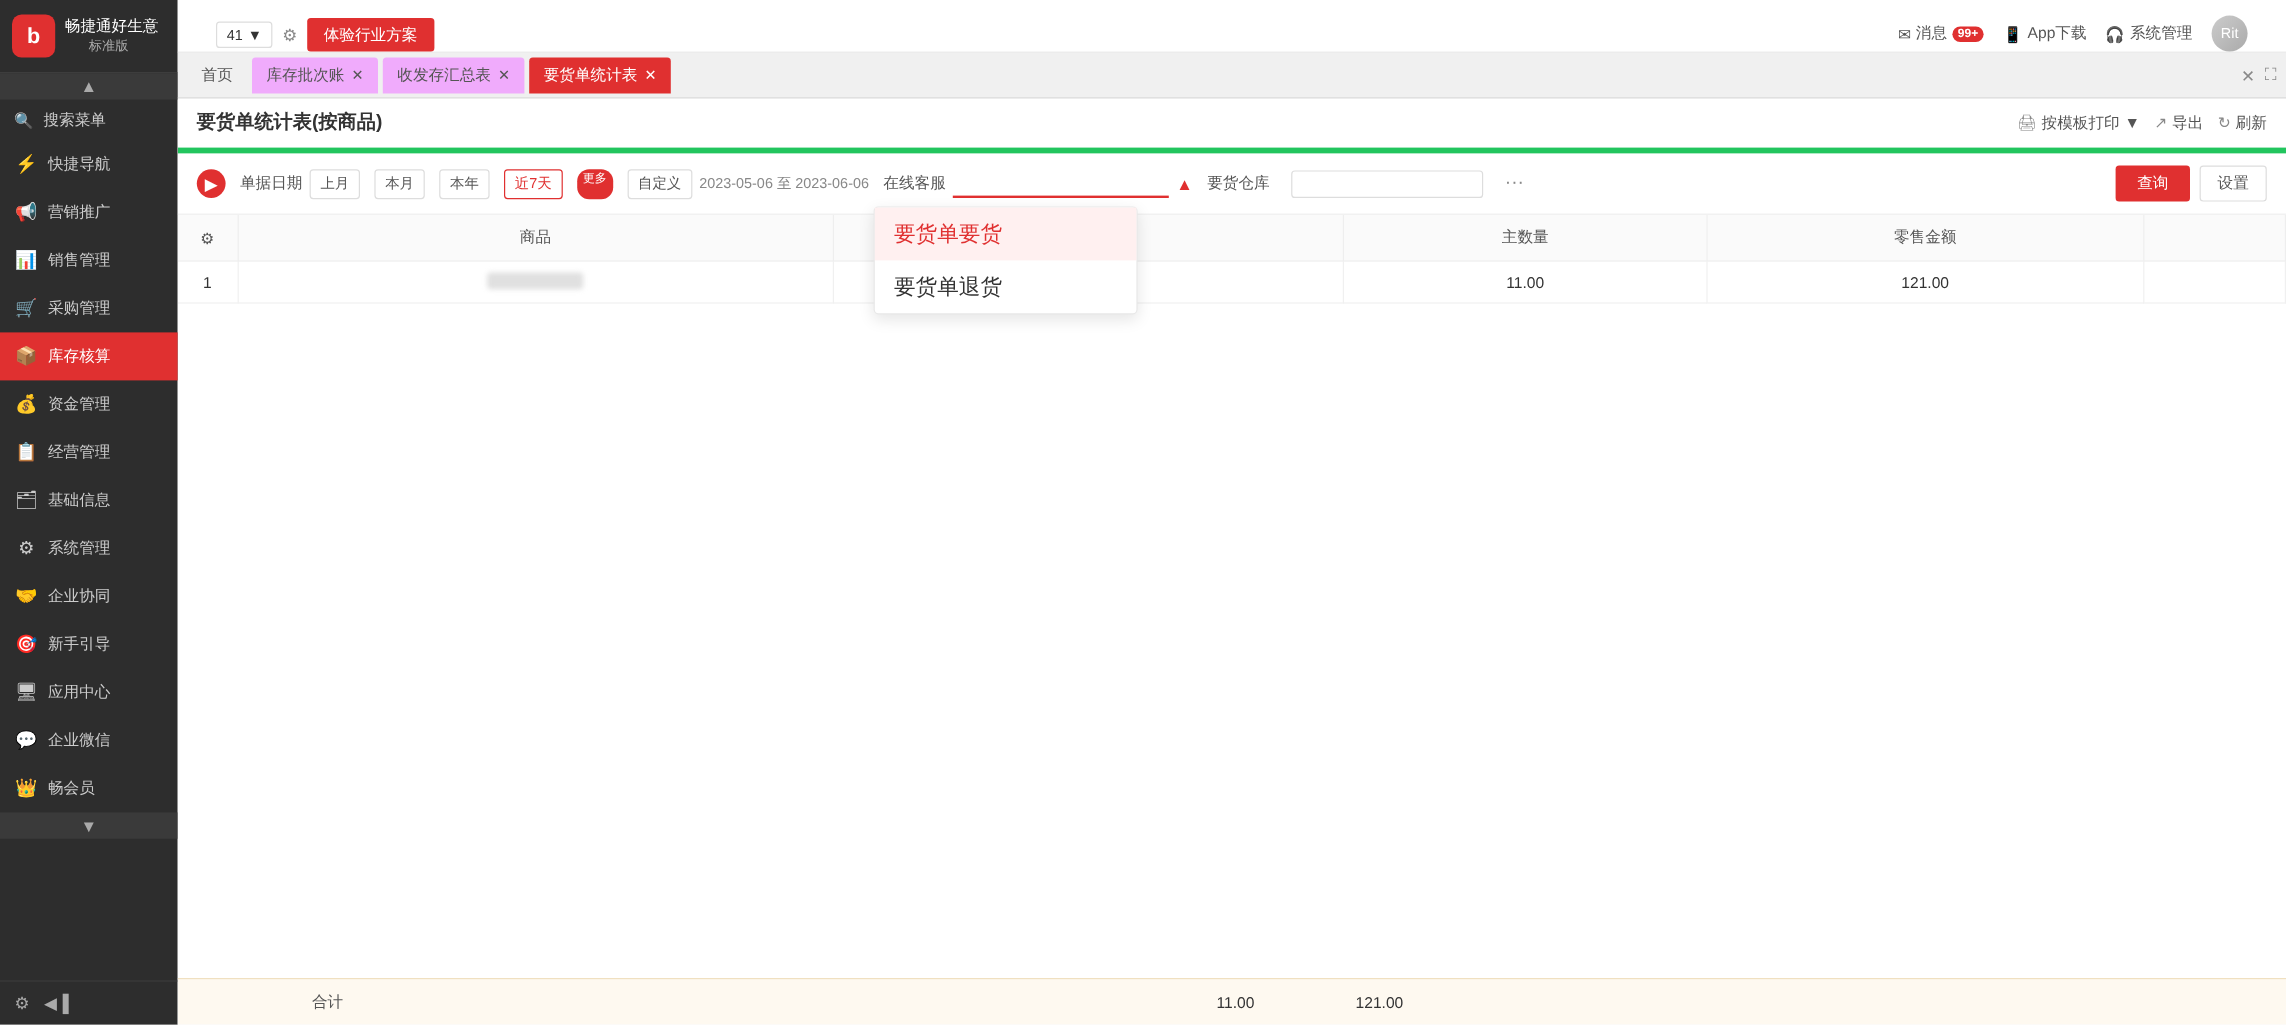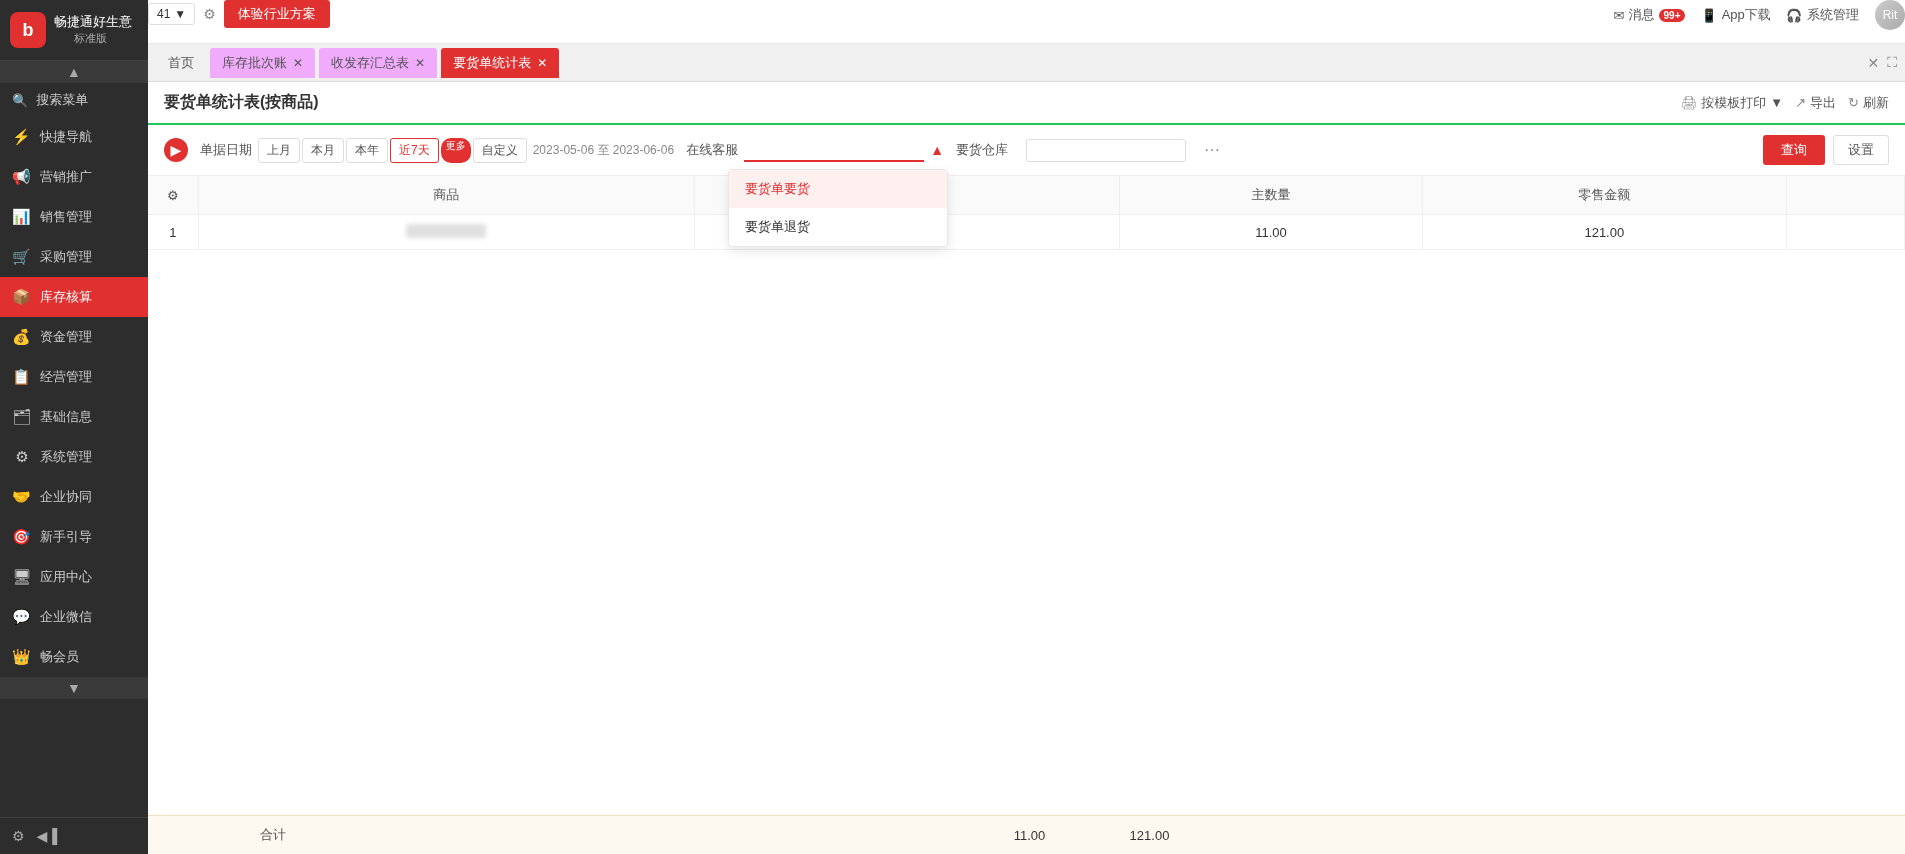--- a/index.html
+++ b/index.html
@@ -65,22 +65,22 @@
       flex-direction: column;
       height: 854px;
       overflow: hidden;
     }
 
     
     .topbar {
       height: 44px;
       background: #fff;
       display: flex;
-      align-items: flex-start;
-      padding: 0 0;
+      align-items: flex-end;
+      padding: 0 32px;
       border-bottom: 1px solid #e8e8e8;
       gap: 10px;
       flex-shrink: 0;
     }
     .topbar-left {
       display: flex; align-items: center; gap: 8px; flex: 1;
     }
     .topbar-select {
       border: 1px solid #ddd; border-radius: 3px; padding: 3px 8px;
       font-size: 12px; color: #333; background: #fff; cursor: pointer;
@@ -137,21 +137,21 @@
       flex: 1;
       background: #fff;
       overflow: hidden;
       display: flex;
       flex-direction: column;
     }
 
     
     .page-header {
       display: flex; align-items: center; justify-content: space-between;
-      padding: 10px 16px; background: #fff; border-bottom: 2px solid #22c55e;
+      padding: 10px 16px; background: #fff; border-bottom: 5px solid #22c55e;
       flex-shrink: 0;
     }
     .page-title { font-size: 16px; font-weight: bold; color: #333; }
     .page-header-actions { display: flex; align-items: center; gap: 12px; }
     .page-header-action {
       display: flex; align-items: center; gap: 4px; color: #555; cursor: pointer; font-size: 13px;
     }
     .page-header-action .icon { color: #888; }
 
     
@@ -165,21 +165,21 @@
       flex-shrink: 0;
       flex-wrap: wrap;
       position: relative;
     }
     .filter-expand-btn {
       width: 24px; height: 24px; background: #e03030; color: white; border-radius: 50%;
       display: flex; align-items: center; justify-content: center; cursor: pointer; font-size: 14px;
     }
     .filter-group { display: flex; align-items: center; gap: 6px; }
     .filter-label { color: #555; font-size: 13px; white-space: nowrap; }
-    .filter-date-btns { display: flex; gap: 2px; }
+    .filter-date-btns { display: flex; gap: 12px; }
     .filter-date-btn {
       padding: 3px 8px; border: 1px solid #ddd; border-radius: 3px;
       background: #fff; cursor: pointer; font-size: 12px; color: #555;
     }
     .filter-date-btn.active { color: #e03030; border-color: #e03030; }
     .filter-date-range { color: #888; font-size: 12px; }
     .filter-badge-red {
       background: #e03030; color: white; font-size: 10px; border-radius: 10px;
       padding: 1px 5px;
     }
@@ -216,21 +216,21 @@
       width: 220px;
       background: #fff;
       border: 1px solid #e8e8e8;
       border-radius: 4px;
       box-shadow: 0 4px 12px rgba(0,0,0,0.1);
       z-index: 100;
     }
     .dropdown-item {
       padding: 10px 16px;
       cursor: pointer;
-      font-size: 13px;
+      font-size: 18px;
       color: #333;
     }
     .dropdown-item.selected { background: #fff0f0; color: #e03030; }
 
     
     .table-container {
       flex: 1;
       overflow: auto;
     }
     table {

